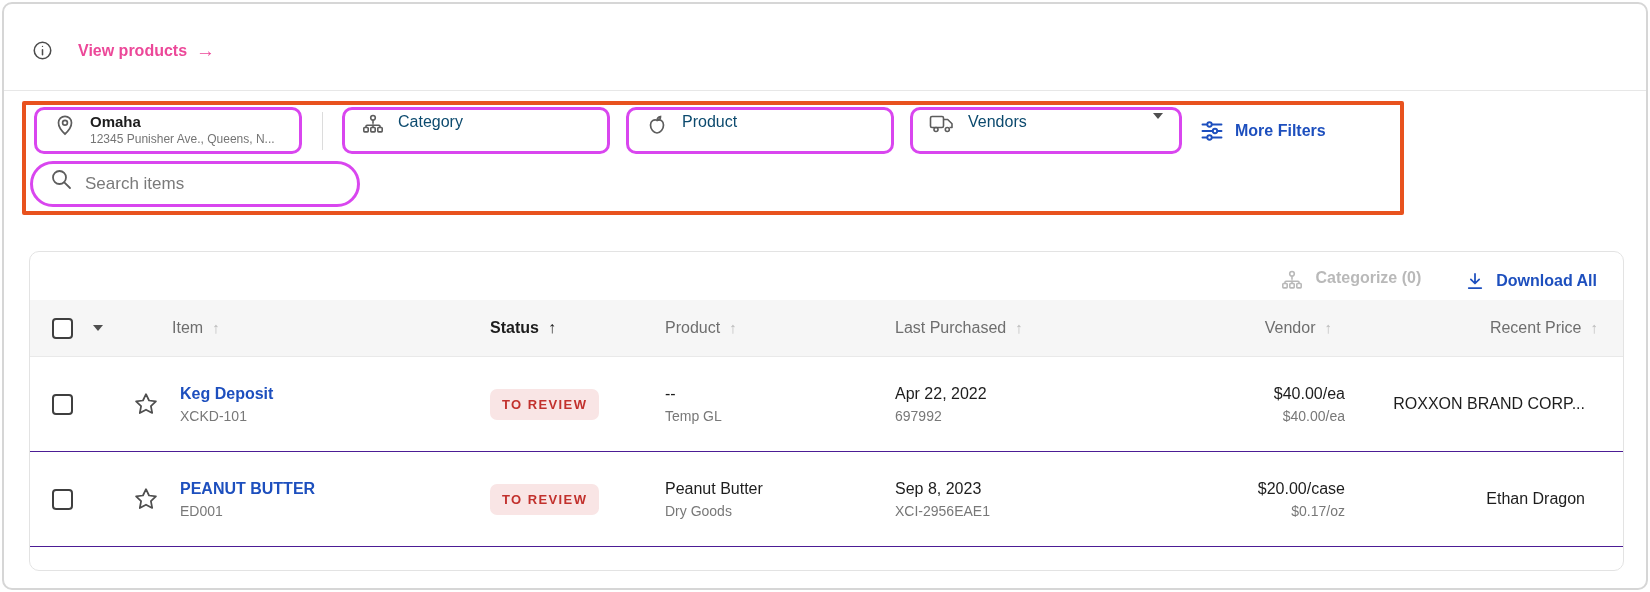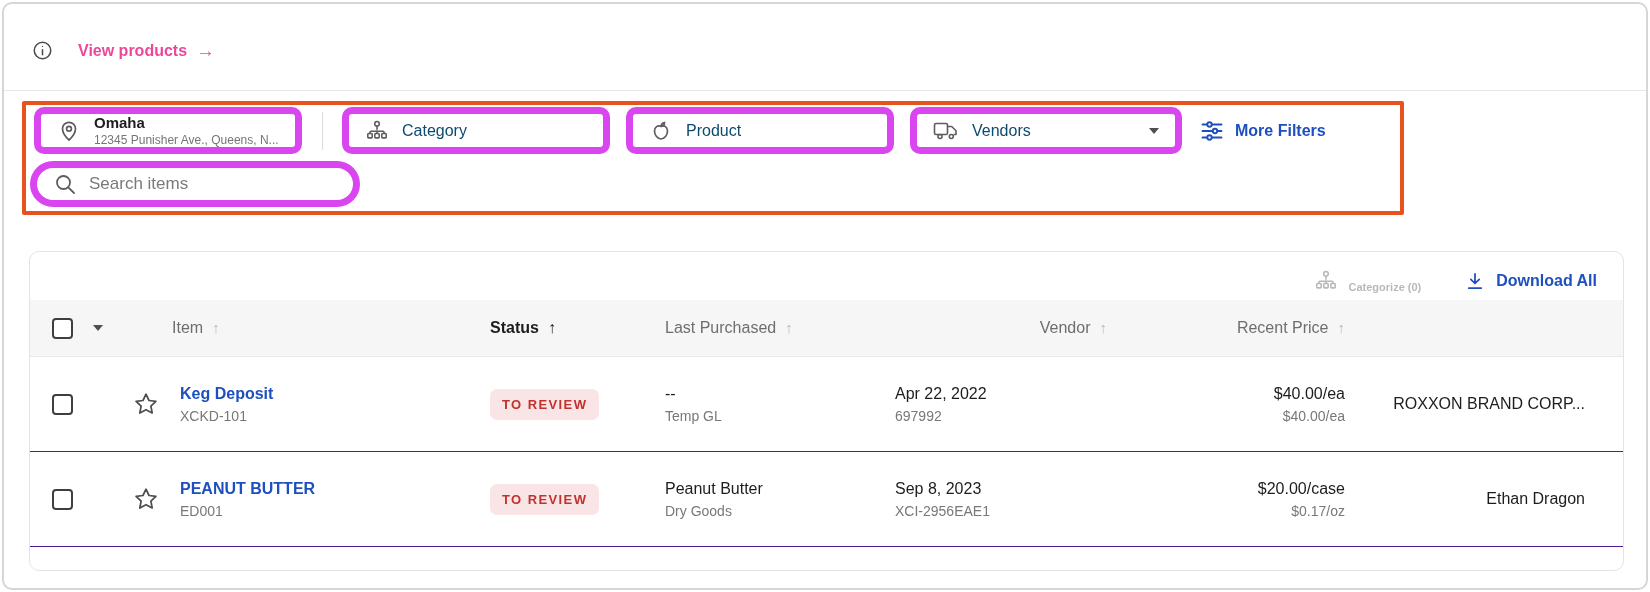--- a/index.html
+++ b/index.html
@@ -39,22 +39,22 @@
   
   .filter-area { position: relative; height: 160px; }
   .annotation-box {
     position: absolute; left: 18px; top: 10px;
     width: 1382px; height: 114px;
     border: 4px solid #e8521e; border-radius: 2px;
     pointer-events: none; z-index: 5;
   }
   .pill {
     position: absolute; top: 16px; height: 47px;
-    background: #fff; border: 7px solid #d946ef; border-radius: 10px;
-    display: flex; align-items: center; gap: 13px;
+    background: #fff; border: 3px solid #d946ef; border-radius: 10px;
+    display: flex; gap: 13px;
     padding: 3px 16px; cursor: pointer;
   }
   .pill .p-icon { color: #5d5d5d; display: flex; flex-shrink: 0; }
   .pill .placeholder { color: #0c4a6e; font-size: 16px; }
   .pill-location { left: 30px; width: 268px; }
   .loc-text { display: flex; flex-direction: column; gap: 2px; overflow: hidden; }
   .loc-name { font-size: 15px; font-weight: 700; color: #1d1d1d; }
   .loc-address { font-size: 12px; color: #757575; white-space: nowrap; }
   .filter-vdivider {
     position: absolute; left: 318px; top: 21px; width: 1px; height: 38px;
@@ -89,22 +89,22 @@
   .items-card {
     margin-left: 25px; width: 1595px; height: 320px;
     border: 1px solid #e3e3e3; border-radius: 10px;
     overflow: hidden; background: #fff;
   }
   .card-actions {
     height: 48px; display: flex; justify-content: flex-end; align-items: center;
     gap: 44px; padding: 10px 26px 0 0;
   }
   .categorize-btn {
-    display: flex; align-items: flex-end; gap: 11px;
-    color: #b9b9b9; font-weight: 700; font-size: 11px; cursor: default;
+    display: flex; align-items: flex-start; gap: 11px;
+    color: #b9b9b9; font-weight: 700; font-size: 16px; cursor: default;
   }
   .download-btn {
     display: flex; align-items: center; gap: 11px;
     color: #1d4fbe; font-weight: 700; font-size: 16px; cursor: pointer;
   }
   .categorize-btn .p-icon, .download-btn .p-icon { display:flex; }
 
   .tgrid {
     display: grid;
     grid-template-columns: 90px 52px 318px 175px 230px 250px 225px 1fr;
@@ -267,20 +267,23 @@
         <span class="caret"></span>
       </div>
       <div></div>
       <div class="th">
         <span>Item</span><span class="arrow-light">↑</span>
       </div>
       <div class="th th-status">
         <span>Status</span><span class="arrow-dark">↑</span>
       </div>
       <div class="th">
+        <span>Product</span><span class="arrow-light">↑</span>
+      </div>
+      <div class="th">
         <span>Last Purchased</span><span class="arrow-light">↑</span>
       </div>
       <div class="th c-vendor">
         <span>Vendor</span><span class="arrow-light">↑</span>
       </div>
       <div class="th c-price">
         <span>Recent Price</span><span class="arrow-light">↑</span>
       </div>
     </div>
 

